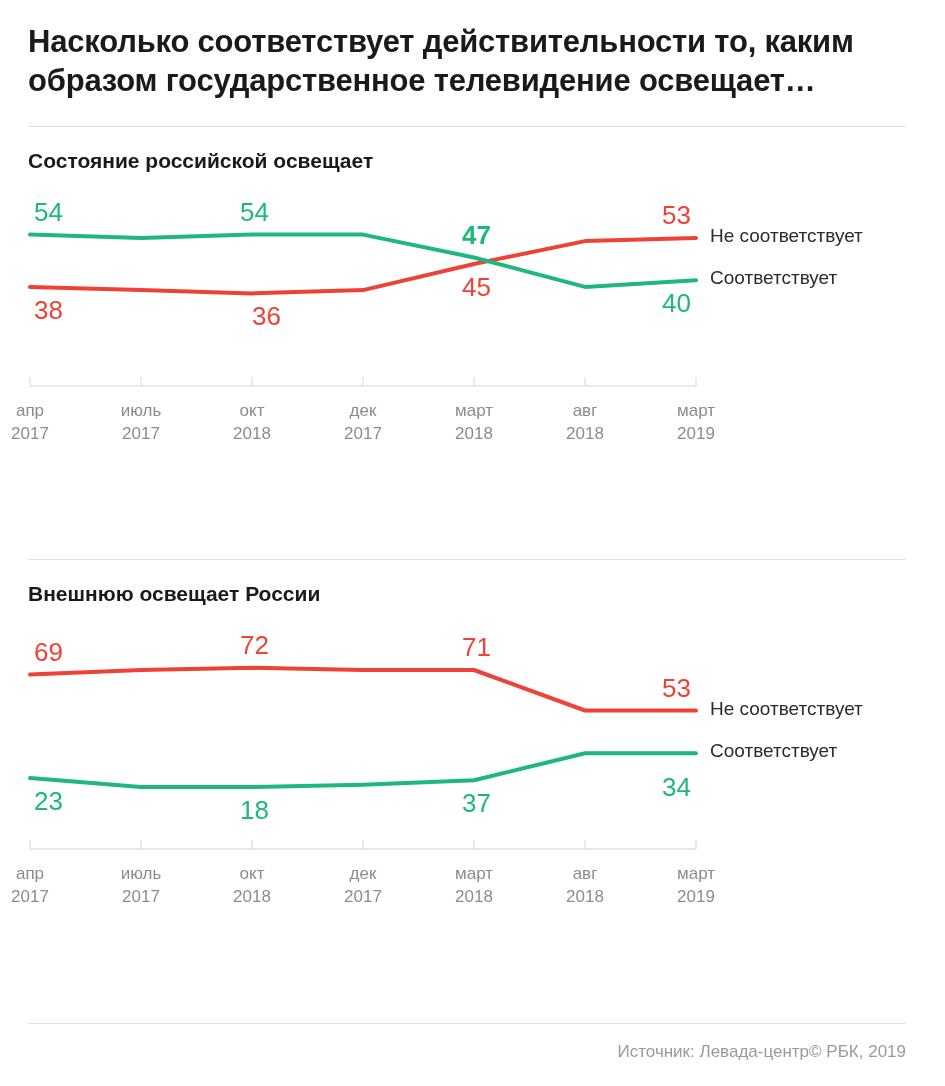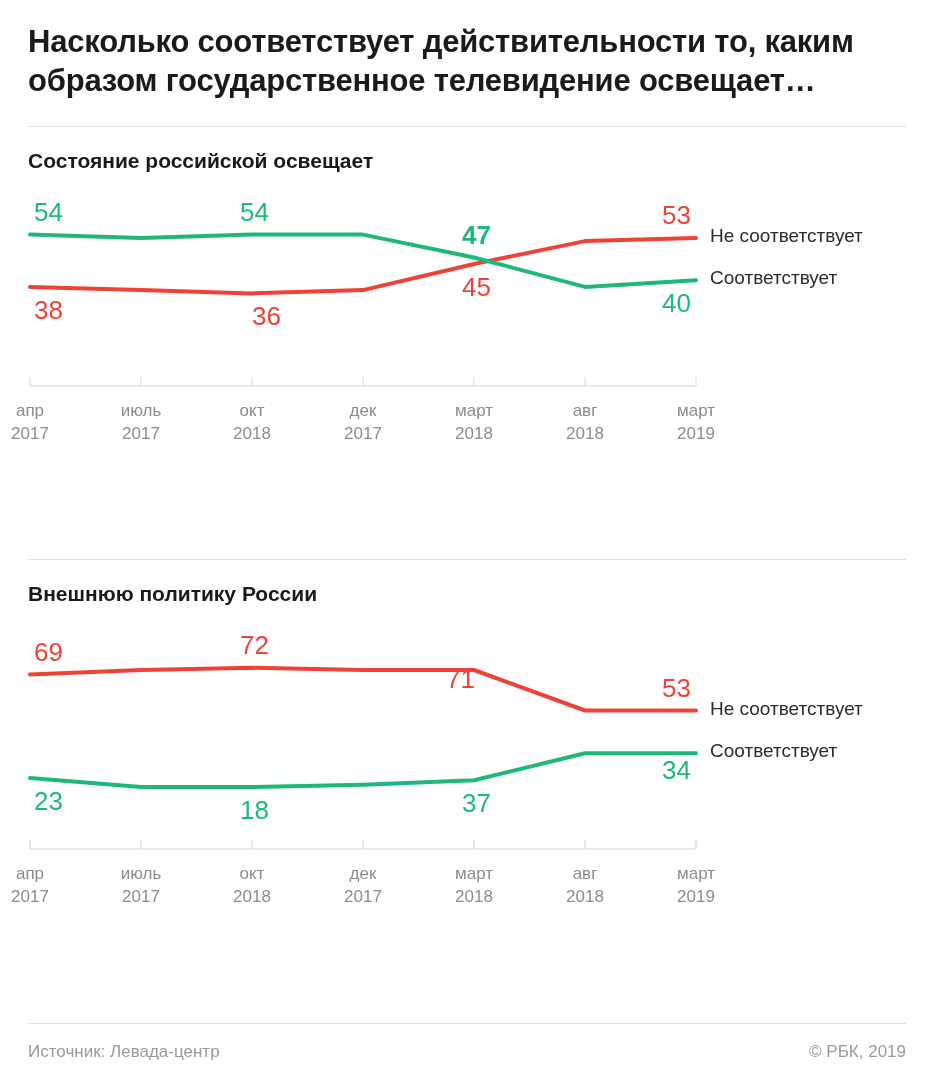--- a/index.html
+++ b/index.html
@@ -76,21 +76,21 @@
     left: 28px;
     right: 28px;
     bottom: 24px;
   }
   .footer-rule {
     border-top: 1px solid #e2e2e2;
     margin-bottom: 18px;
   }
   .footer-row {
     display: flex;
-    justify-content: space-between;
+    justify-content: flex-end;
     align-items: baseline;
     font-size: 17px;
     color: #9a9a9a;
   }
   .val-label {
     position: absolute;
     font-size: 26px;
     white-space: nowrap;
   }
   .val-red { color: #ef4237; }
@@ -157,42 +157,42 @@
         <div class="axis-tick" style="left: 623px; top: 227px;">
           <div>март</div>
           <div>2019</div>
         </div>
       </div>
   </div>
 
   <div class="rule"></div>
 
   <div class="section">
-    <h2 class="section-title">Внешнюю политику России</h2>
+    <h2 class="section-title">Внешнюю освещает России</h2>
     <div class="chart-wrap second" id="wrap1">
       <svg class="plot" id="plot1" width="889" height="330">
           <line x1="2" x2="668" y1="243" y2="243" stroke="#e2e2e2" stroke-width="1.5"></line>
           <line x1="2" x2="2" y1="234" y2="243" stroke="#e2e2e2" stroke-width="1.5"></line>
           <line x1="113" x2="113" y1="234" y2="243" stroke="#e2e2e2" stroke-width="1.5"></line>
           <line x1="224" x2="224" y1="234" y2="243" stroke="#e2e2e2" stroke-width="1.5"></line>
           <line x1="335" x2="335" y1="234" y2="243" stroke="#e2e2e2" stroke-width="1.5"></line>
           <line x1="446" x2="446" y1="234" y2="243" stroke="#e2e2e2" stroke-width="1.5"></line>
           <line x1="557" x2="557" y1="234" y2="243" stroke="#e2e2e2" stroke-width="1.5"></line>
           <line x1="668" x2="668" y1="234" y2="243" stroke="#e2e2e2" stroke-width="1.5"></line>
           <path d="M2.0,68.5 L113.0,64.0 L224.0,61.8 L335.0,64.0 L446.0,64.0 L557.0,104.5 L668.0,104.5" fill="none" stroke="#ef4237" stroke-width="4" stroke-linejoin="round" stroke-linecap="round"></path>
           <path d="M2.0,172.0 L113.0,181.0 L224.0,181.0 L335.0,178.8 L446.0,174.3 L557.0,147.3 L668.0,147.3" fill="none" stroke="#1db87a" stroke-width="4" stroke-linejoin="round" stroke-linecap="round"></path>
         </svg>
     <div class="val-label val-red" style="left: 6px; top: 30.5px;">69</div>
         <div class="val-label val-red" style="left: 212px; top: 23.75px;">72</div>
-        <div class="val-label val-red" style="left: 418px; top: 26px; margin-top: 32px;">71</div>
+        <div class="val-label val-red" style="left: 434px; top: 26px;">71</div>
         <div class="val-label val-red" style="left: 634px; top: 66.5px;">53</div>
         <div class="val-label val-green" style="left: 6px; top: 180px;">23</div>
         <div class="val-label val-green" style="left: 212px; top: 189px;">18</div>
         <div class="val-label val-green" style="left: 434px; top: 182.25px;">37</div>
-        <div class="val-label val-green" style="left: 634px; top: 149px;">34</div>
+        <div class="val-label val-green" style="left: 634px; top: 166px;">34</div>
         <div class="legend-label" style="left: 682px; top: 91.5px;">Не соответствует</div>
         <div class="legend-label" style="left: 682px; top: 134.25px;">Соответствует</div>
         <div class="axis-tick" style="left: -43px; top: 257px;">
           <div>апр</div>
           <div>2017</div>
         </div>
         <div class="axis-tick" style="left: 68px; top: 257px;">
           <div>июль</div>
           <div>2017</div>
         </div>

